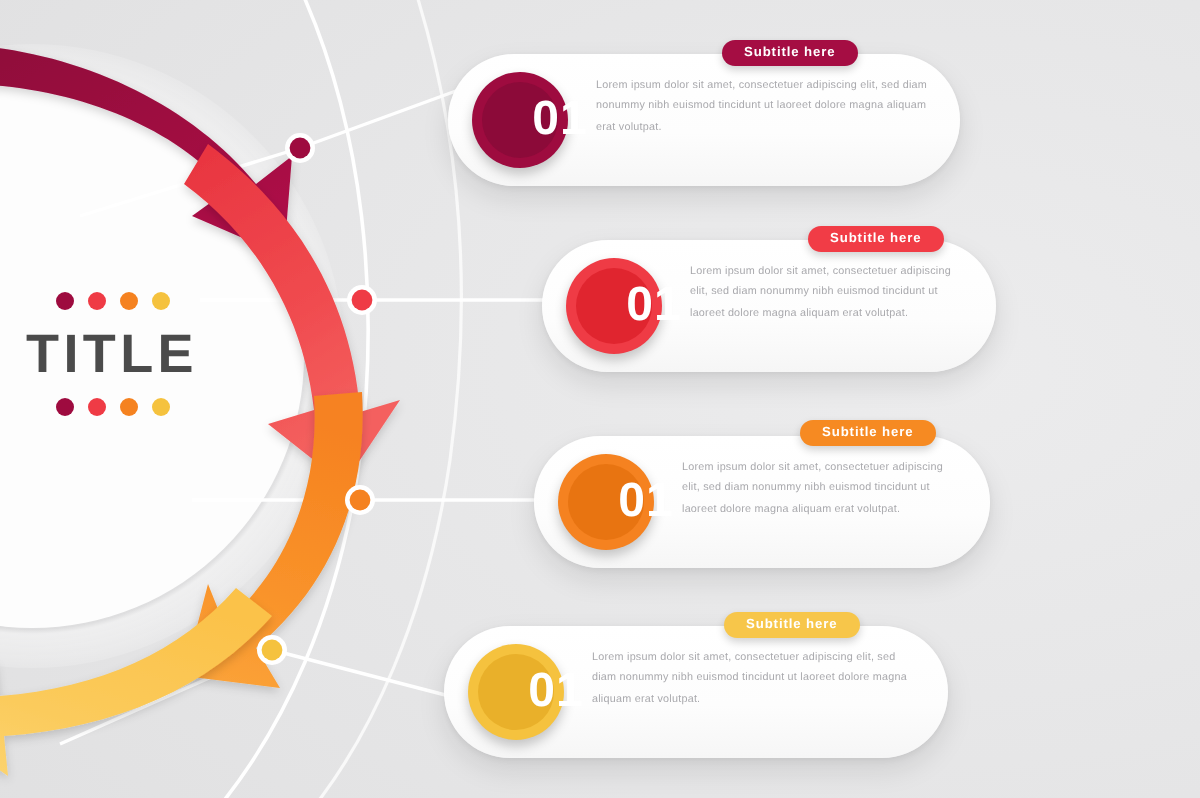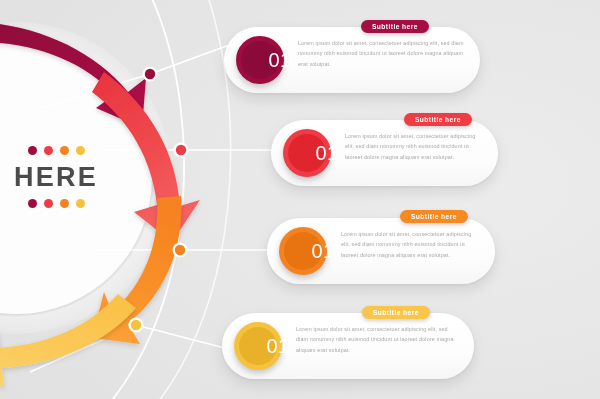--- a/index.html
+++ b/index.html
@@ -84,22 +84,22 @@
     border-radius:50%;
     display:flex; align-items:center; justify-content:center;
     box-shadow:0 3px 6px rgba(0,0,0,.22);
   }
   .num-circle .ring {
     position:absolute; left:5px; top:5px; right:5px; bottom:5px;
     border-radius:50%;
   }
   .num-circle .num {
     position:relative;
-    font-size:20px;
-    font-weight:normal;
+    font-size:24px;
+    font-weight:bold;
     color:#fff;
     letter-spacing:.5px;
     z-index:2;
     margin-left:40px;
   }
   .badge {
     position:absolute;
     height:13px;
     padding:0 11px;
     border-radius:7px;
@@ -212,21 +212,21 @@
   </svg>
 
   <div class="title-block">
     <div class="dot-row">
       <span class="d" style="background:#9e0b3f"></span>
       <span class="d" style="background:#ef3b45"></span>
       <span class="d" style="background:#f58220"></span>
       <span class="d" style="background:#f5c23e"></span>
     </div>
     <div class="title-text">
-      <div>HERE</div>
+      <div>TITLE</div>
     </div>
     <div class="dot-row">
       <span class="d" style="background:#9e0b3f"></span>
       <span class="d" style="background:#ef3b45"></span>
       <span class="d" style="background:#f58220"></span>
       <span class="d" style="background:#f5c23e"></span>
     </div>
   </div>
 
   <div class="card" style="left:224px; top:27px; width:256px;">

